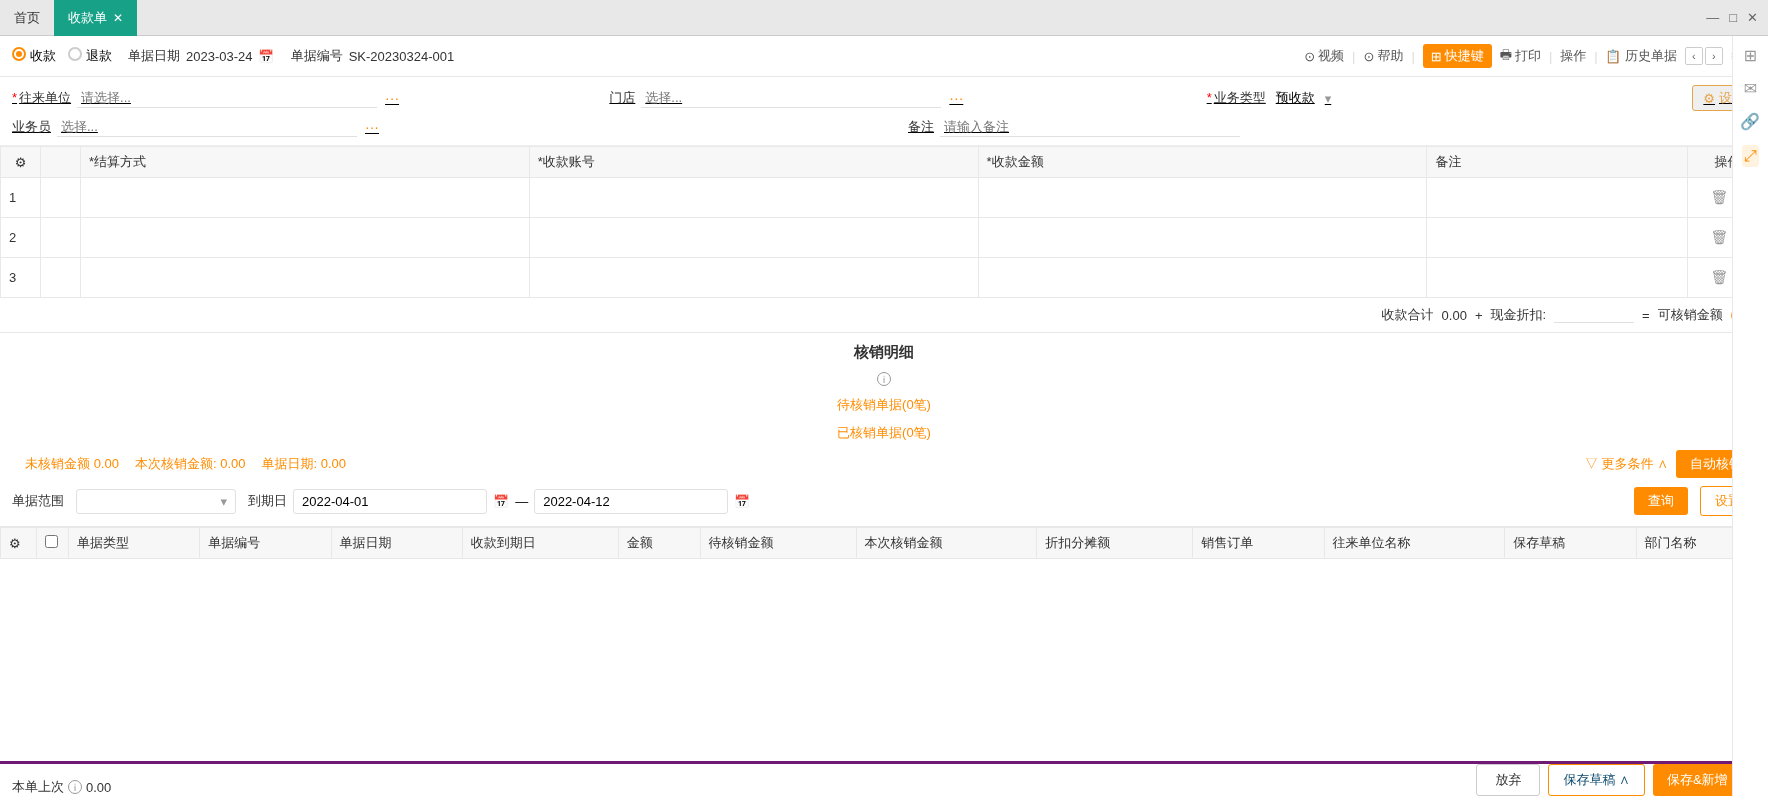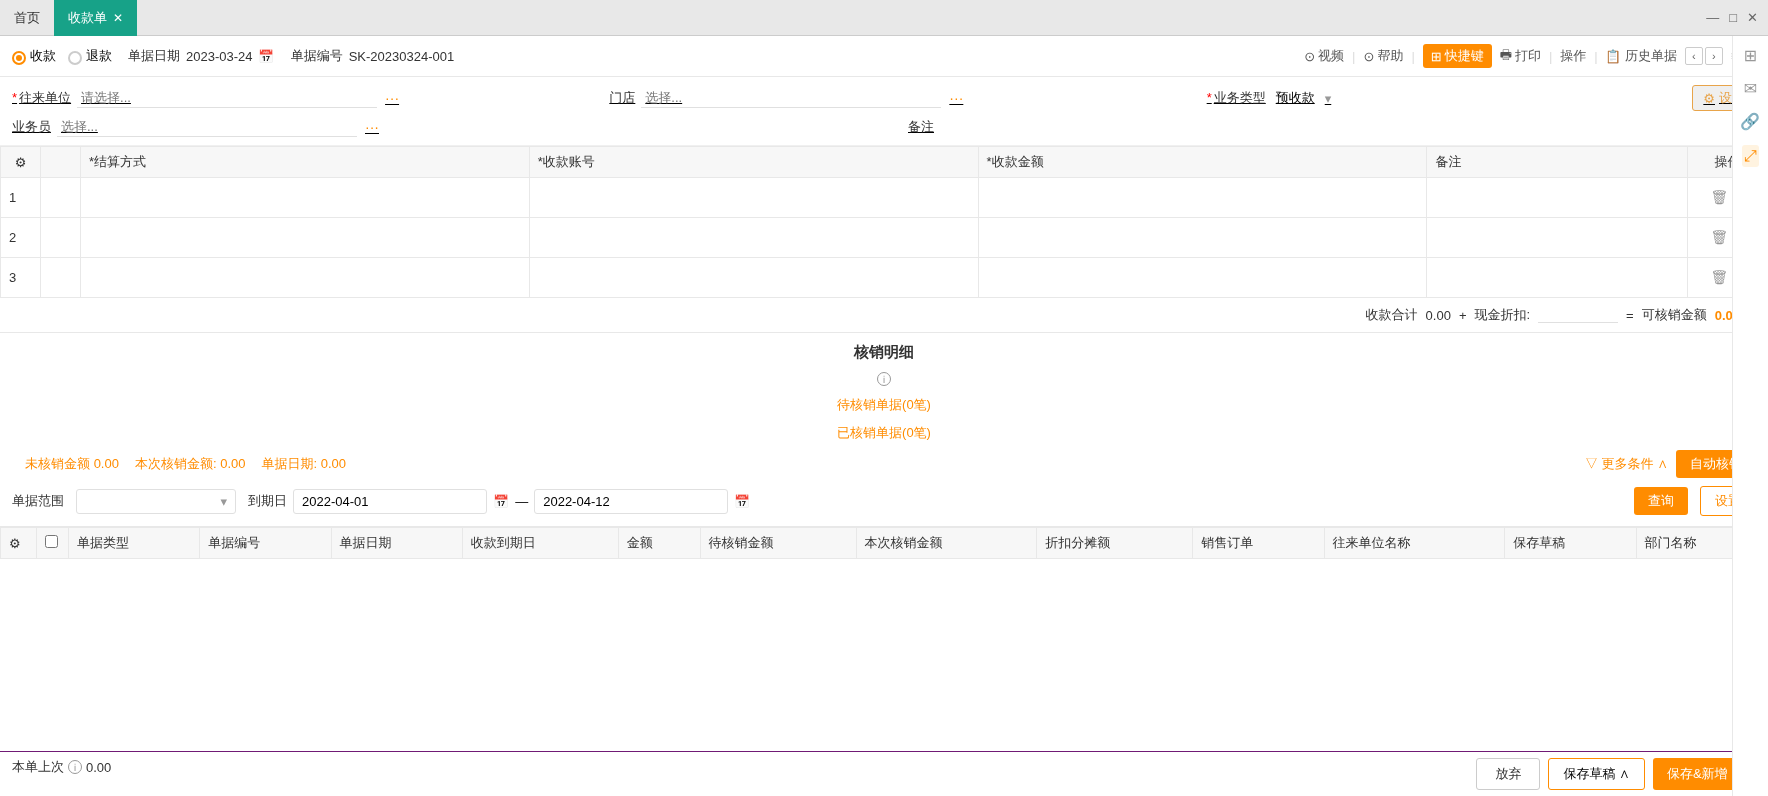--- a/index.html
+++ b/index.html
@@ -11,21 +11,21 @@
     .tab-item.active { background: #17a288; color: #fff; }
     .tab-close { margin-left: 6px; font-size: 12px; cursor: pointer; }
     .tab-bar-right { margin-left: auto; display: flex; align-items: center; padding-right: 10px; gap: 10px; color: #666; font-size: 16px; cursor: pointer; }
 
     
     .main-wrap { background: #fff; height: calc(796px - 36px); display: flex; flex-direction: column; }
 
     
     .header-bar { display: flex; align-items: center; padding: 8px 12px; border-bottom: 1px solid #e8e8e8; gap: 16px; flex-shrink: 0; }
     .radio-group { display: flex; gap: 12px; }
-    .radio-item { display: flex; align-items: flex-end; gap: 4px; cursor: pointer; }
+    .radio-item { display: flex; align-items: flex-start; gap: 4px; cursor: pointer; }
     .radio-dot { width: 14px; height: 14px; border-radius: 50%; border: 2px solid #ccc; display: inline-flex; align-items: center; justify-content: center; }
     .radio-dot.active { border-color: #ff8c00; }
     .radio-dot.active::after { content: ''; width: 6px; height: 6px; border-radius: 50%; background: #ff8c00; }
     .header-field { display: flex; align-items: center; gap: 6px; font-size: 13px; }
     .header-field label { color: #333; white-space: nowrap; }
     .header-field span { color: #333; }
     .header-field .cal-icon { color: #999; cursor: pointer; }
     .header-right { margin-left: auto; display: flex; align-items: center; gap: 8px; }
     .header-btn { display: flex; align-items: center; gap: 3px; color: #555; cursor: pointer; font-size: 12px; }
     .sep { color: #ddd; }
@@ -46,21 +46,21 @@
     table { width: 100%; border-collapse: collapse; }
     thead tr { background: #f7f7f7; }
     th { border: 1px solid #e8e8e8; padding: 6px 8px; text-align: left; font-weight: normal; color: #333; white-space: nowrap; }
     td { border: 1px solid #e8e8e8; padding: 6px 8px; color: #333; height: 40px; }
     .th-gear { width: 40px; text-align: center; }
     .col-actions { width: 80px; text-align: center; }
     .action-icons { display: flex; gap: 6px; justify-content: center; }
     .action-icon { cursor: pointer; color: #999; font-size: 14px; }
 
     
-    .summary-row { display: flex; align-items: center; justify-content: flex-end; padding: 8px 28px; gap: 8px; border-bottom: 1px solid #e8e8e8; flex-shrink: 0; }
+    .summary-row { display: flex; align-items: center; justify-content: flex-end; padding: 8px 12px; gap: 8px; border-bottom: 1px solid #e8e8e8; flex-shrink: 0; }
     .summary-text { color: #333; }
     .summary-value { color: #333; }
     .summary-orange { color: #ff8c00; font-weight: bold; }
     .summary-input { border: none; border-bottom: 1px solid #e0e0e0; width: 80px; outline: none; text-align: right; }
 
     
     .verify-section { padding: 10px 12px; border-bottom: 1px solid #e8e8e8; flex-shrink: 0; }
     .verify-title { display: flex; align-items: center; gap: 10px; margin-bottom: 8px; flex-direction: column; }
     .verify-title-text { font-size: 15px; font-weight: bold; color: #333; }
     .verify-tab { color: #ff8c00; cursor: pointer; font-size: 13px; }
@@ -77,25 +77,25 @@
     .filter-right { margin-left: auto; display: flex; align-items: center; gap: 8px; }
     .more-filter { color: #ff8c00; cursor: pointer; }
     .auto-btn { background: #ff8c00; color: #fff; border: none; border-radius: 3px; padding: 5px 14px; cursor: pointer; }
 
     
     .lower-table-wrap { flex: 1; overflow-y: auto; padding: 0 0; }
     .lower-table-wrap table { width: 100%; }
     .lower-table-wrap th { background: #f7f7f7; }
 
     
-    .bottom-bar { display: flex; align-items: flex-start; padding: 6px 12px; border-top: 1px solid #701a75; background: #fff; flex-shrink: 0; }
+    .bottom-bar { display: flex; align-items: flex-end; padding: 0 12px; border-top: 3px solid #701a75; background: #fff; flex-shrink: 0; }
     .bottom-info { display: flex; align-items: center; gap: 4px; color: #333; }
     .bottom-right { margin-left: auto; display: flex; gap: 8px; }
     .btn-abandon { border: 1px solid #ccc; background: #fff; padding: 6px 18px; border-radius: 3px; cursor: pointer; color: #333; }
-    .btn-draft { border: 1px solid #ff8c00; background: #fff; color: #000000; padding: 6px 14px; border-radius: 3px; cursor: pointer; display: flex; align-items: center; gap: 4px; }
+    .btn-draft { border: 1px solid #ff8c00; background: #fff; color: #0c4a6e; padding: 6px 14px; border-radius: 3px; cursor: pointer; display: flex; align-items: center; gap: 4px; }
     .btn-save-new { background: #ff8c00; color: #fff; border: none; padding: 6px 14px; border-radius: 3px; cursor: pointer; display: flex; align-items: center; gap: 4px; }
 
     
     .right-sidebar { position: fixed; right: 0; top: 36px; width: 36px; background: #fff; border-left: 1px solid #e8e8e8; display: flex; flex-direction: column; align-items: center; padding-top: 10px; gap: 14px; height: calc(796px - 36px); }
     .sidebar-icon { color: #999; font-size: 16px; cursor: pointer; }
     .sidebar-icon.active { color: #ff8c00; background: #fff3e0; border-radius: 3px; padding: 2px; }
 
     
     .info-icon { display: inline-flex; align-items: center; justify-content: center; width: 14px; height: 14px; border-radius: 50%; border: 1px solid #999; color: #999; font-size: 10px; cursor: pointer; }
 
@@ -202,20 +202,21 @@
       </div>
     </div>
     <div class="form-row">
       <div class="form-col" style="flex:2;">
         <span class="form-label">业务员</span>
         <input class="form-input form-input-wide" type="text" placeholder="选择..." style="">
         <span class="dots-btn">···</span>
       </div>
       <div class="form-col" style="flex:2; margin-left:40px;">
         <span class="form-label">备注</span>
+        <input class="form-input form-input-wide" type="text" placeholder="请输入备注" style="">
       </div>
     </div>
   </div>
 
   <div style="flex-shrink:0;">
     <table>
       <thead>
         <tr>
           <th class="th-gear">⚙</th>
           <th style="width:40px;"></th>

